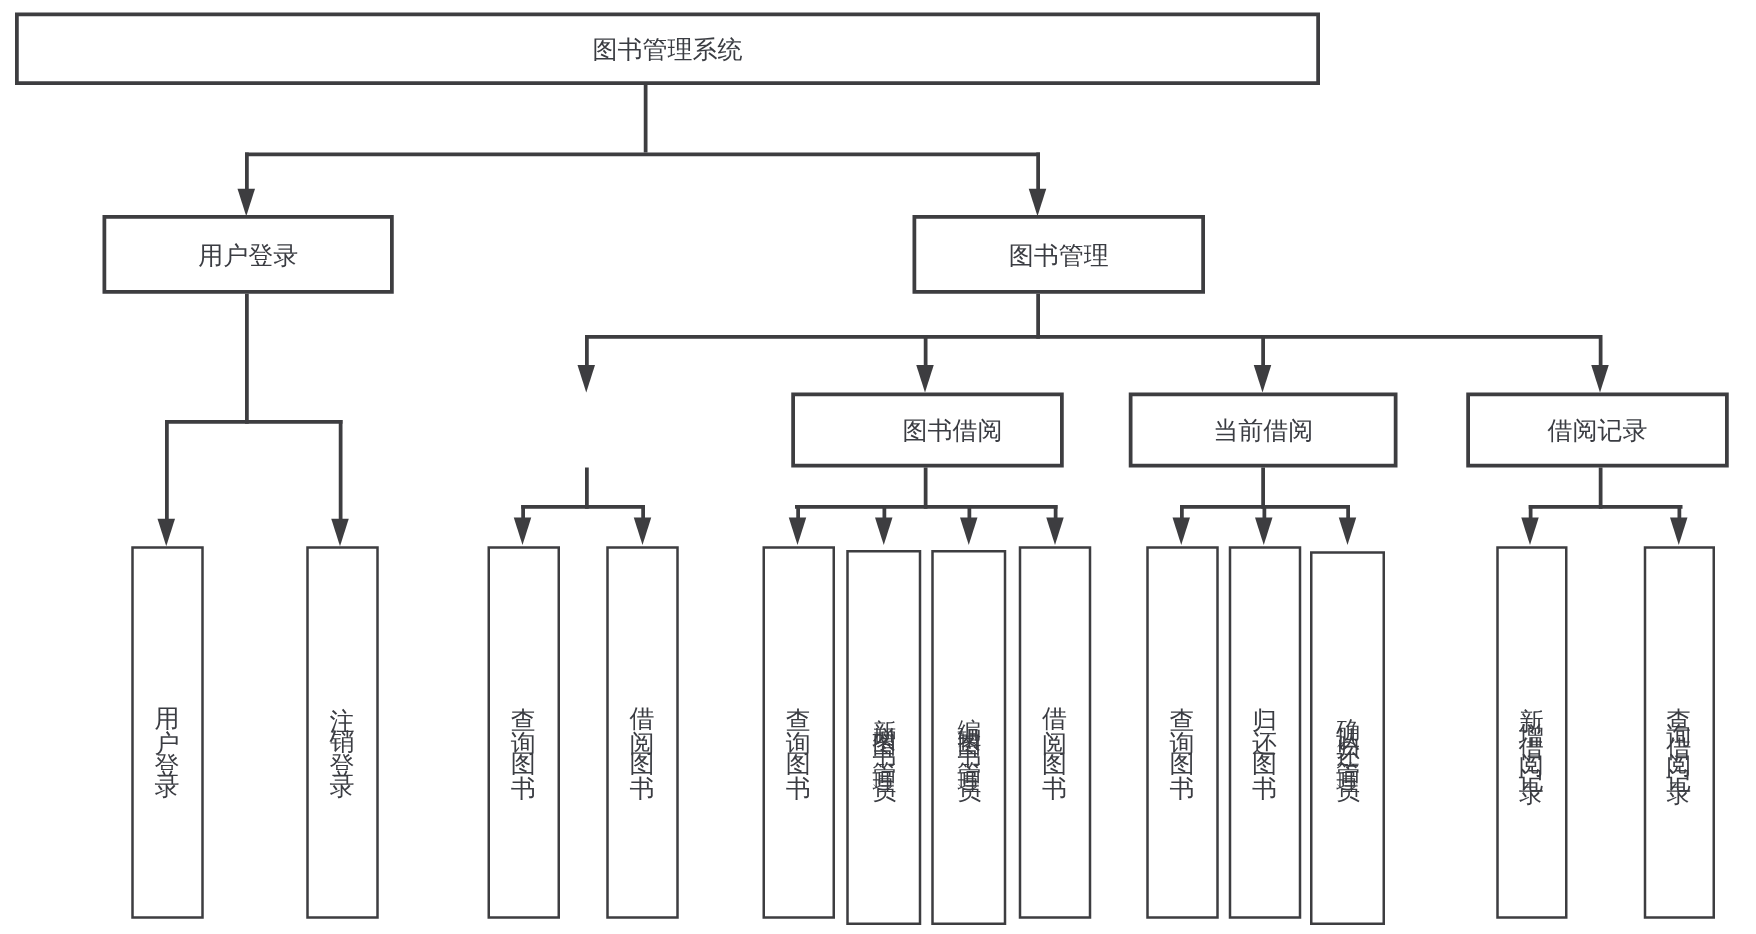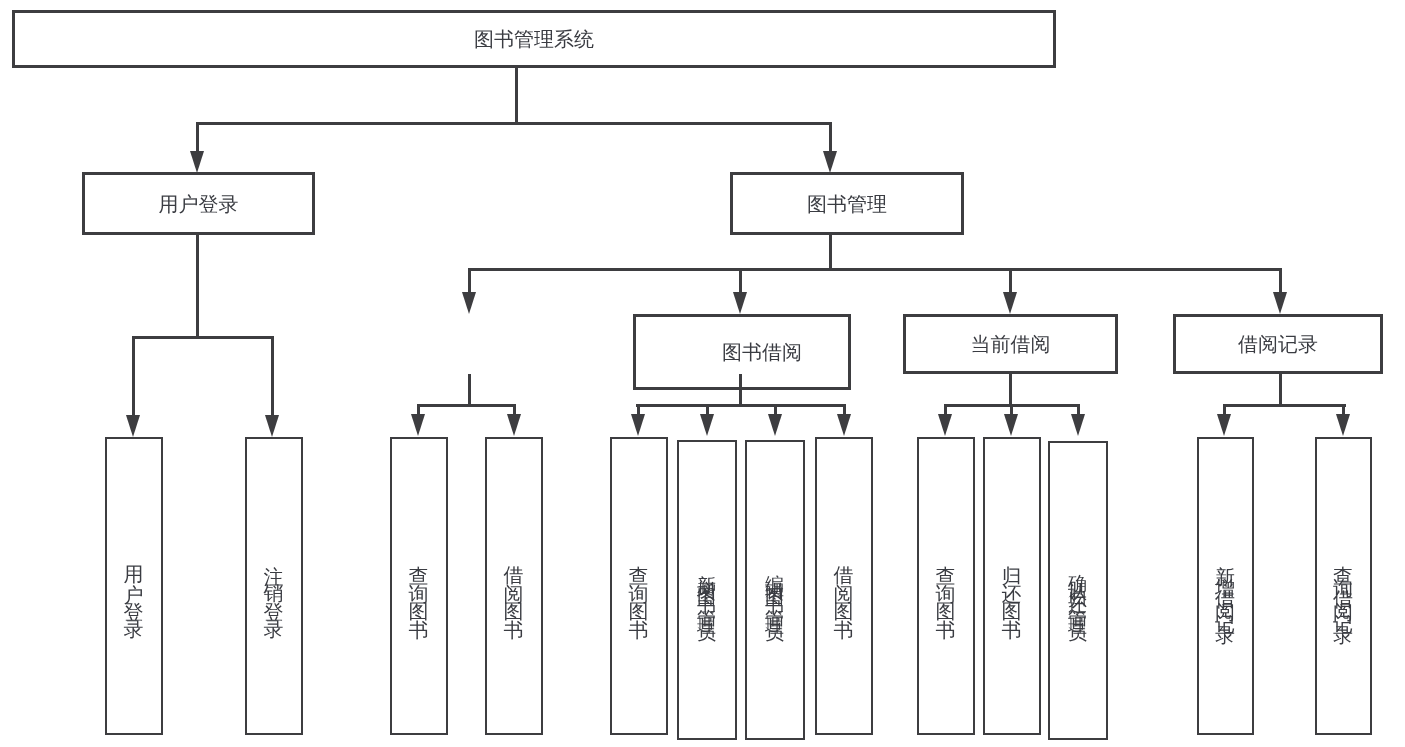--- a/index.html
+++ b/index.html
@@ -84,21 +84,21 @@
   <div class="hl" style="left:468px; top:268px; width:813px;"></div>
   <div class="vl" style="left:468px; top:268px; height:26px;"></div>
   <div class="ah" style="left:462px; top:292px;"></div>
   <div class="vl" style="left:739px; top:268px; height:26px;"></div>
   <div class="ah" style="left:733px; top:292px;"></div>
   <div class="vl" style="left:1009px; top:268px; height:26px;"></div>
   <div class="ah" style="left:1003px; top:292px;"></div>
   <div class="vl" style="left:1279px; top:268px; height:26px;"></div>
   <div class="ah" style="left:1273px; top:292px;"></div>
 
-  <div class="node" style="left:633px; top:314px; width:218px; height:76px;padding-left:40px;">图书借阅</div>
+  <div class="node" style="left:633px; top:314px; width:218px; height:60px;padding-left:40px;">图书借阅</div>
   <div class="node" style="left:903px; top:314px; width:215px; height:60px;">当前借阅</div>
   <div class="node" style="left:1173px; top:314px; width:210px; height:60px;">借阅记录</div>
 
   <div class="vl" style="left:468px; top:374px; height:33px;"></div>
   <div class="hl" style="left:417px; top:404px; width:99px;"></div>
   <div class="vl" style="left:417px; top:404px; height:12px;"></div>
   <div class="ah" style="left:411px; top:414px;"></div>
   <div class="vl" style="left:513px; top:404px; height:12px;"></div>
   <div class="ah" style="left:507px; top:414px;"></div>
 

